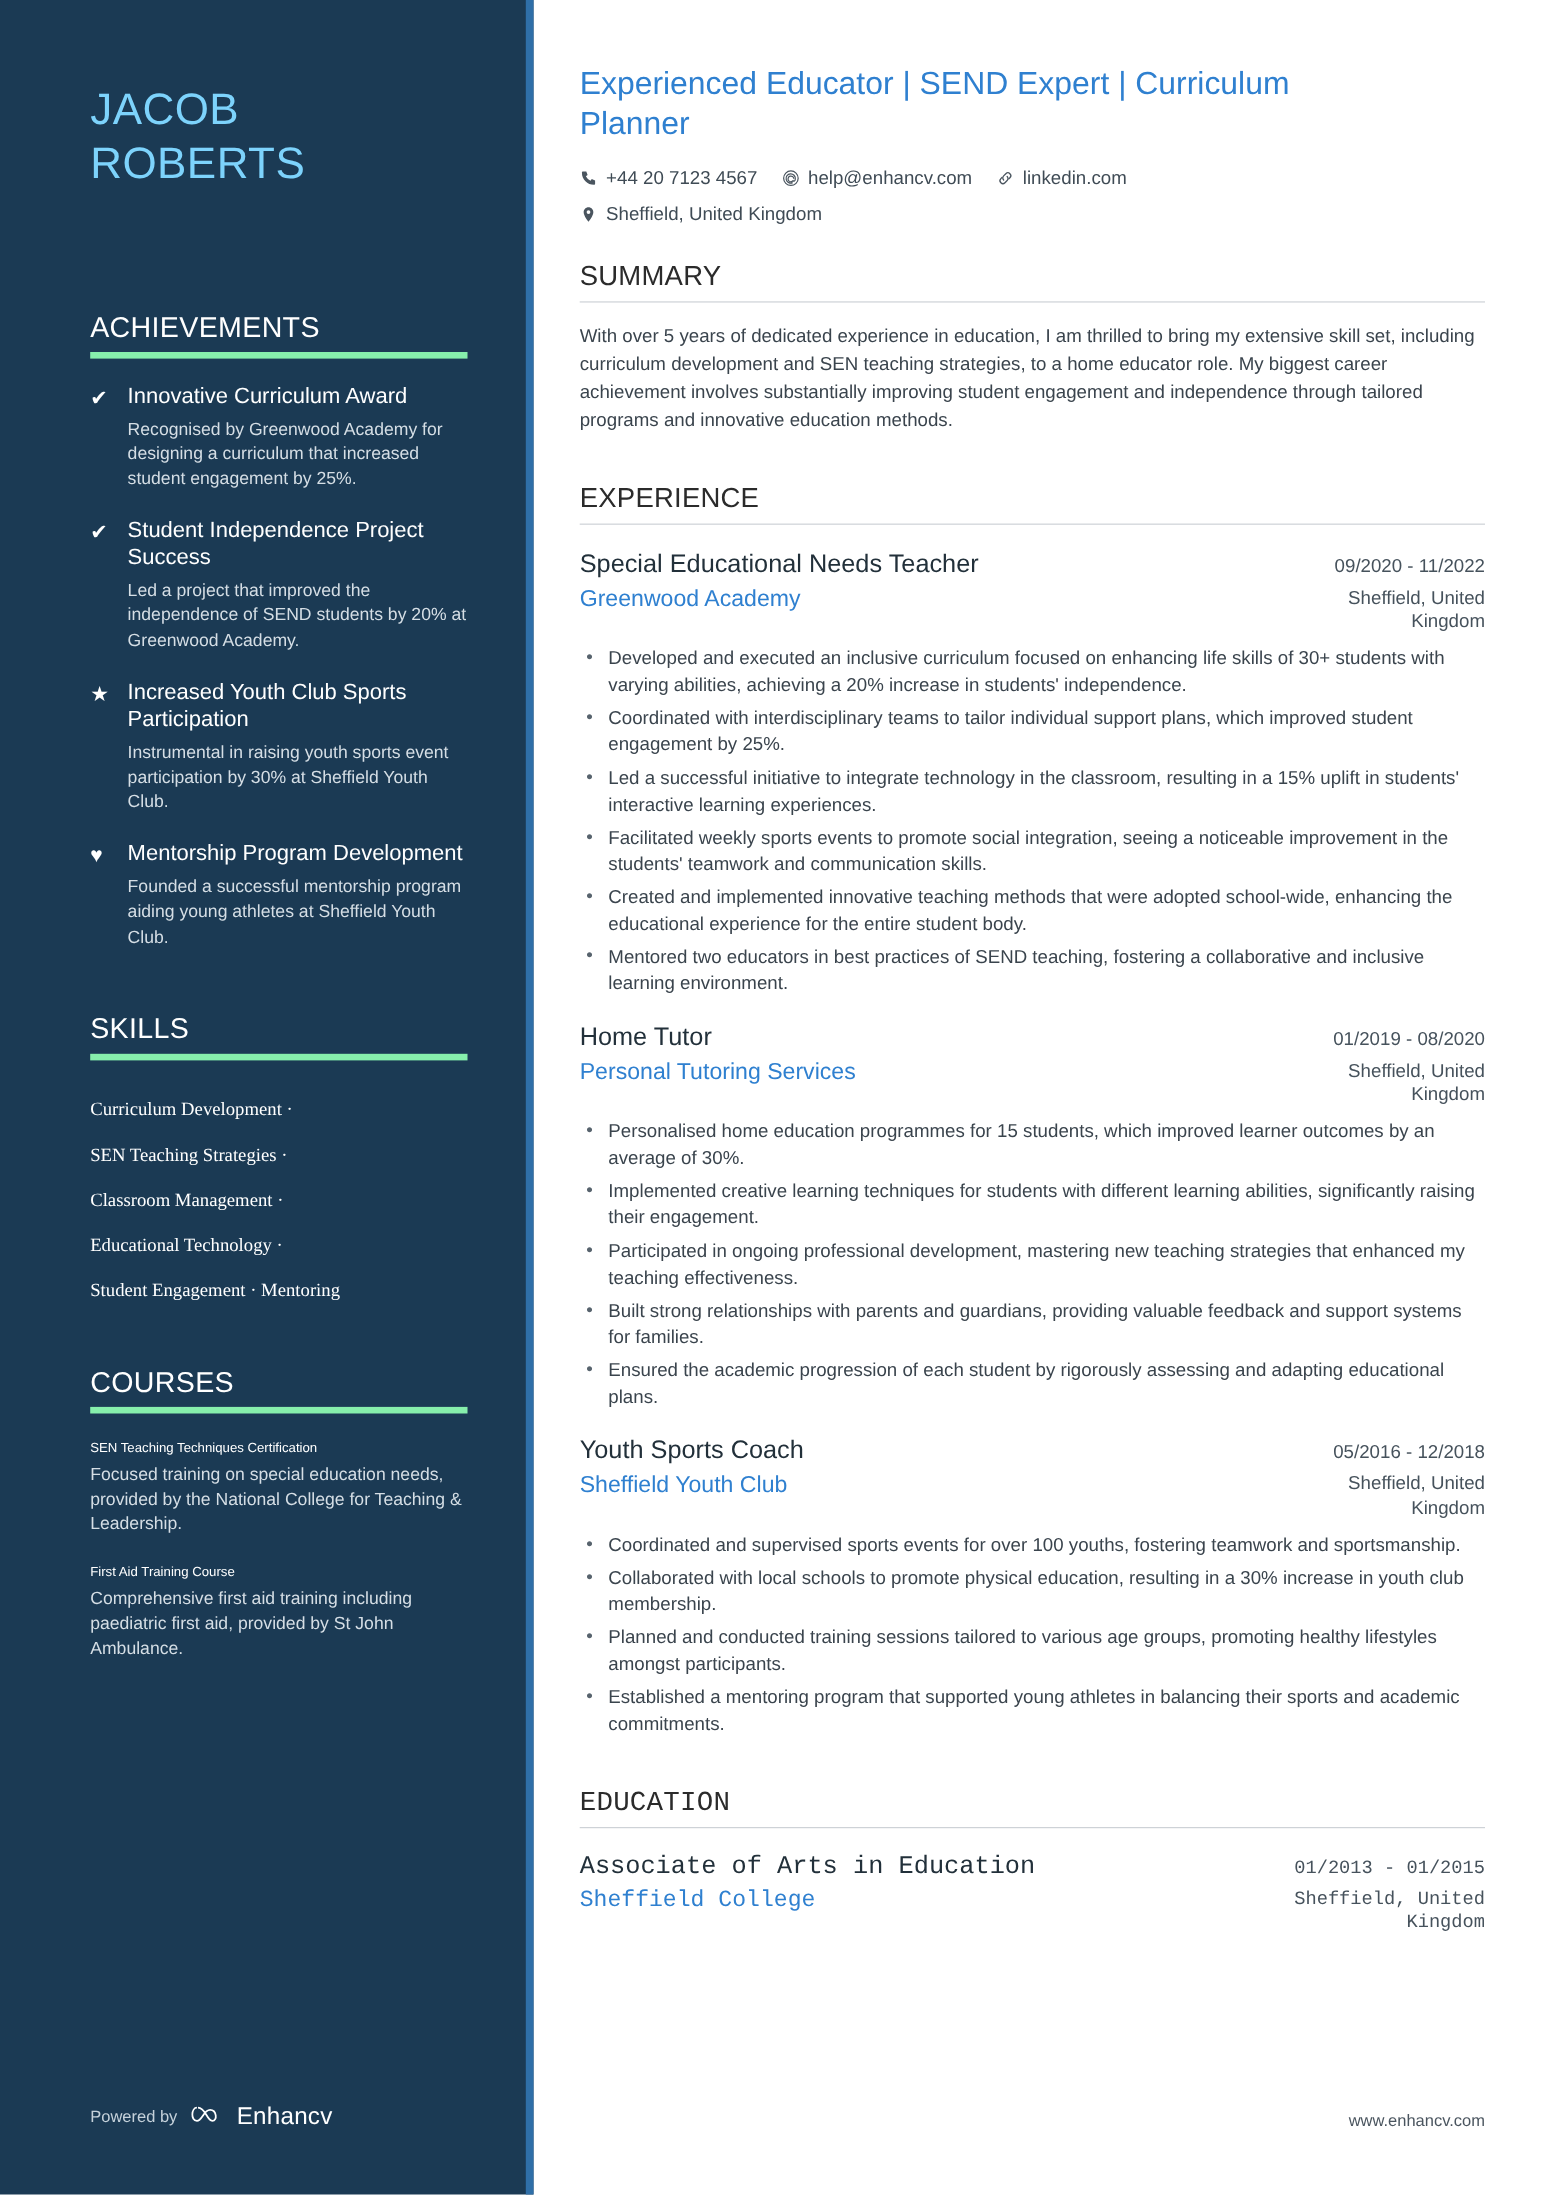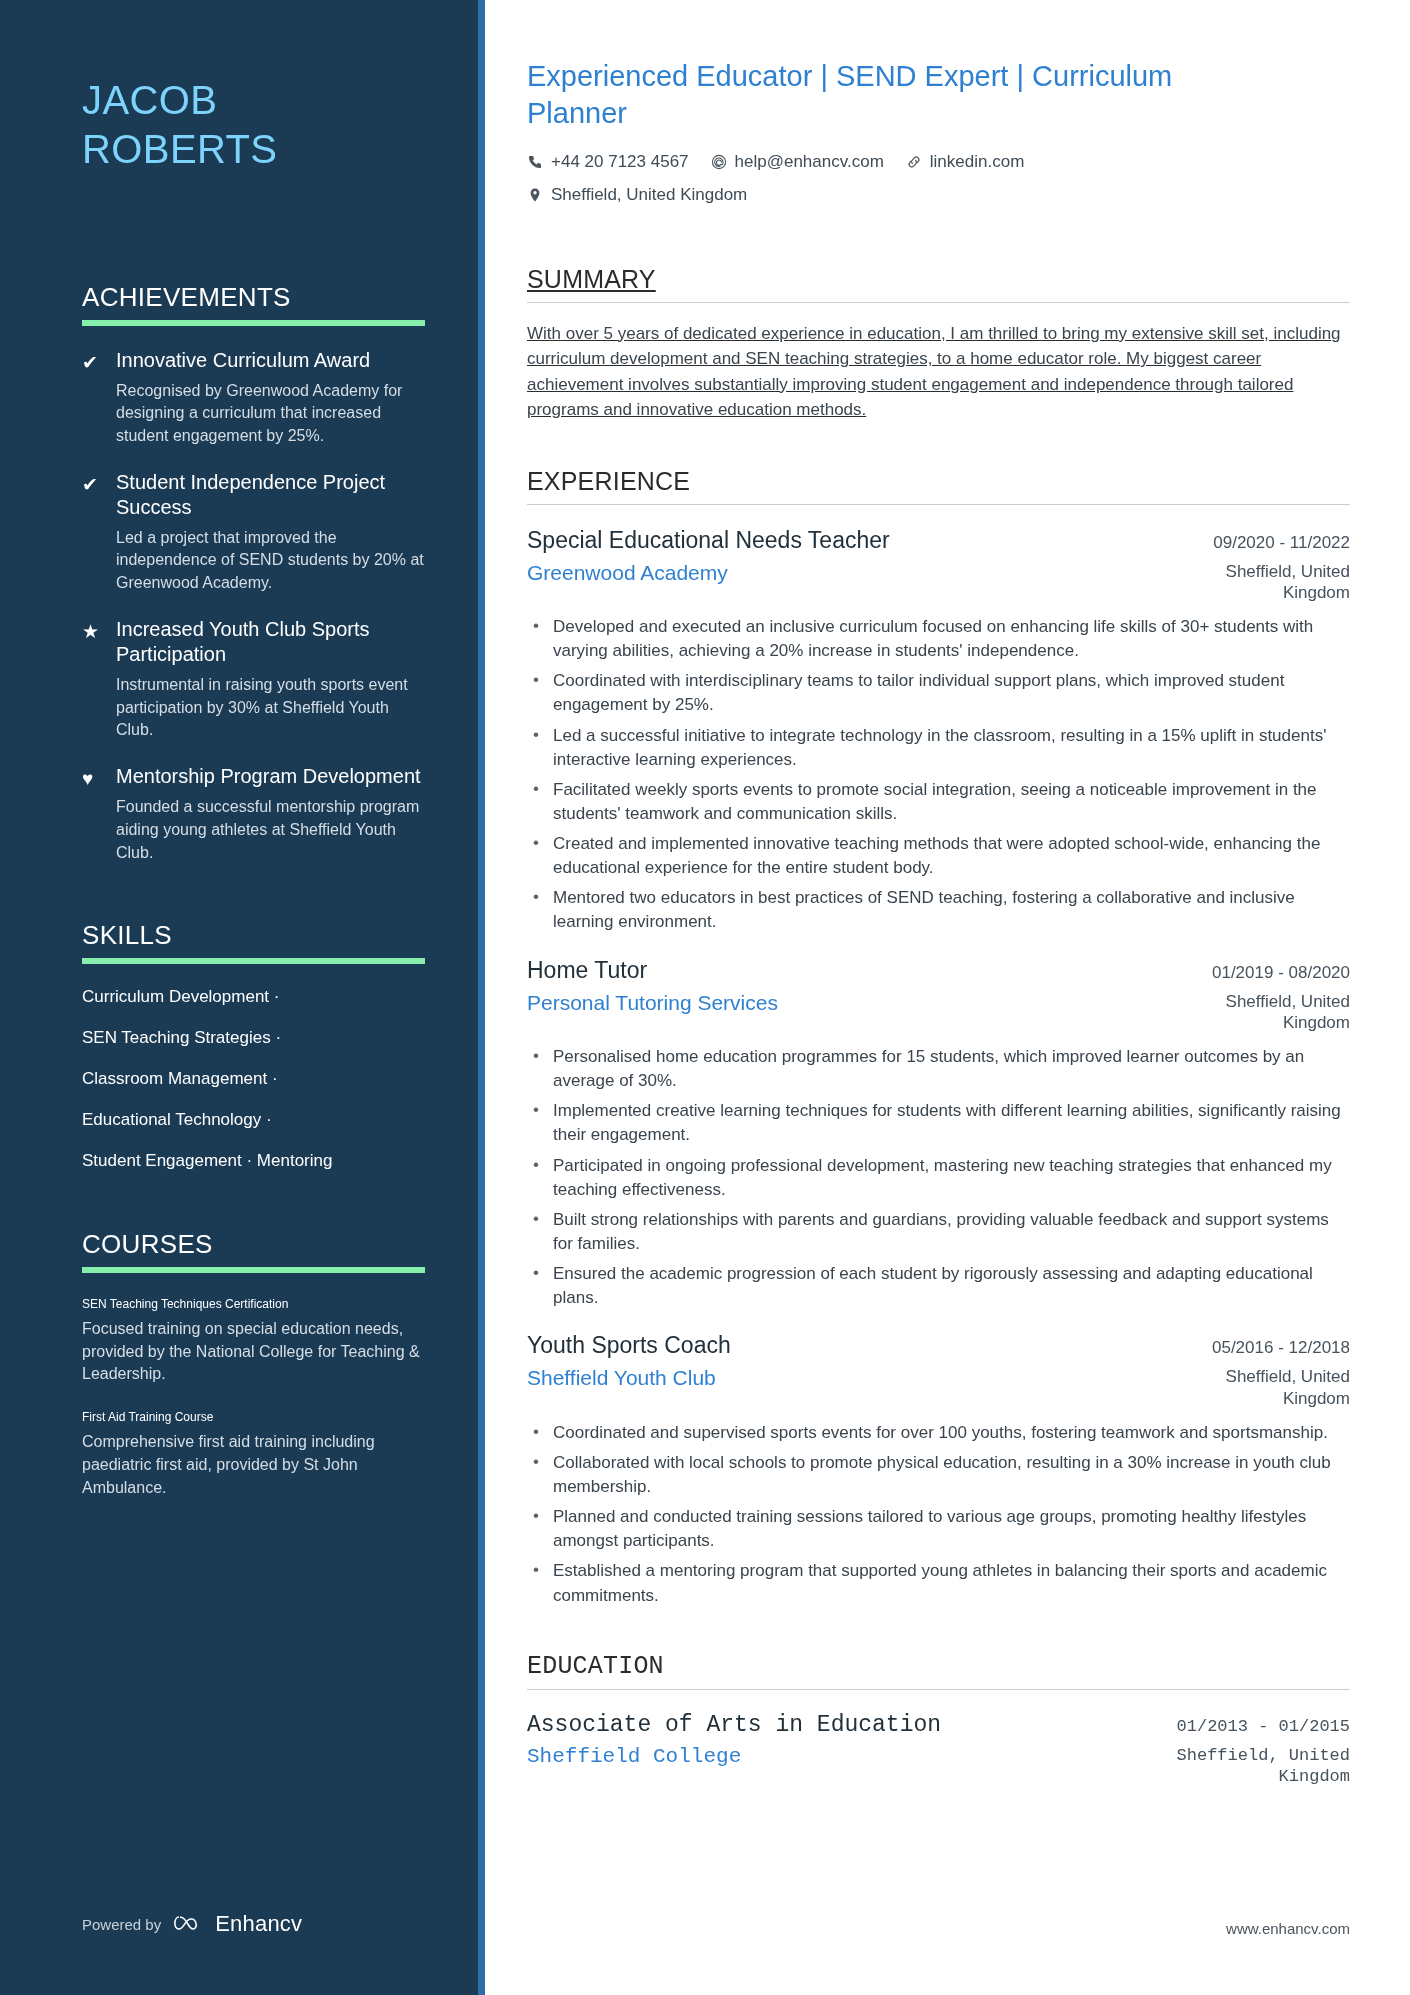--- a/index.html
+++ b/index.html
@@ -70,21 +70,21 @@
     color: #ffffff;
     margin: 0;
   }
   .ach-desc {
     font-size: 16px;
     line-height: 1.42;
     color: #d5dee5;
     margin: 7px 0 0 0;
   }
 
-  .skills-list { margin-top: 22px; }
+  .skills-list { margin-top: 34px; font-family: Liberation Serif, serif; }
   .skill-line {
     font-size: 17px;
     line-height: 1.35;
     color: #ffffff;
     margin: 0 0 18px 0;
   }
 
   .course-item { margin-top: 24px; }
   .course-title {
     font-size: 12px;
@@ -145,21 +145,21 @@
 
   .section-title {
     font-size: 25px;
     font-weight: 400;
     color: #2b2b2b;
     margin: 0;
     padding-bottom: 8px;
     border-bottom: 1px solid #c9ced3;
     letter-spacing: 0.2px;
   }
-  #summary-section { margin-top: 56px; text-decoration: underline; }
+  #summary-section { margin-top: 28px; }
   .summary-text {
     font-size: 17px;
     line-height: 1.5;
     color: #3a444d;
     margin: 18px 0 0 0;
   }
 
   #experience-section { margin-top: 44px; }
   #education-section { margin-top: 44px; font-family: Liberation Mono, monospace; }
 

